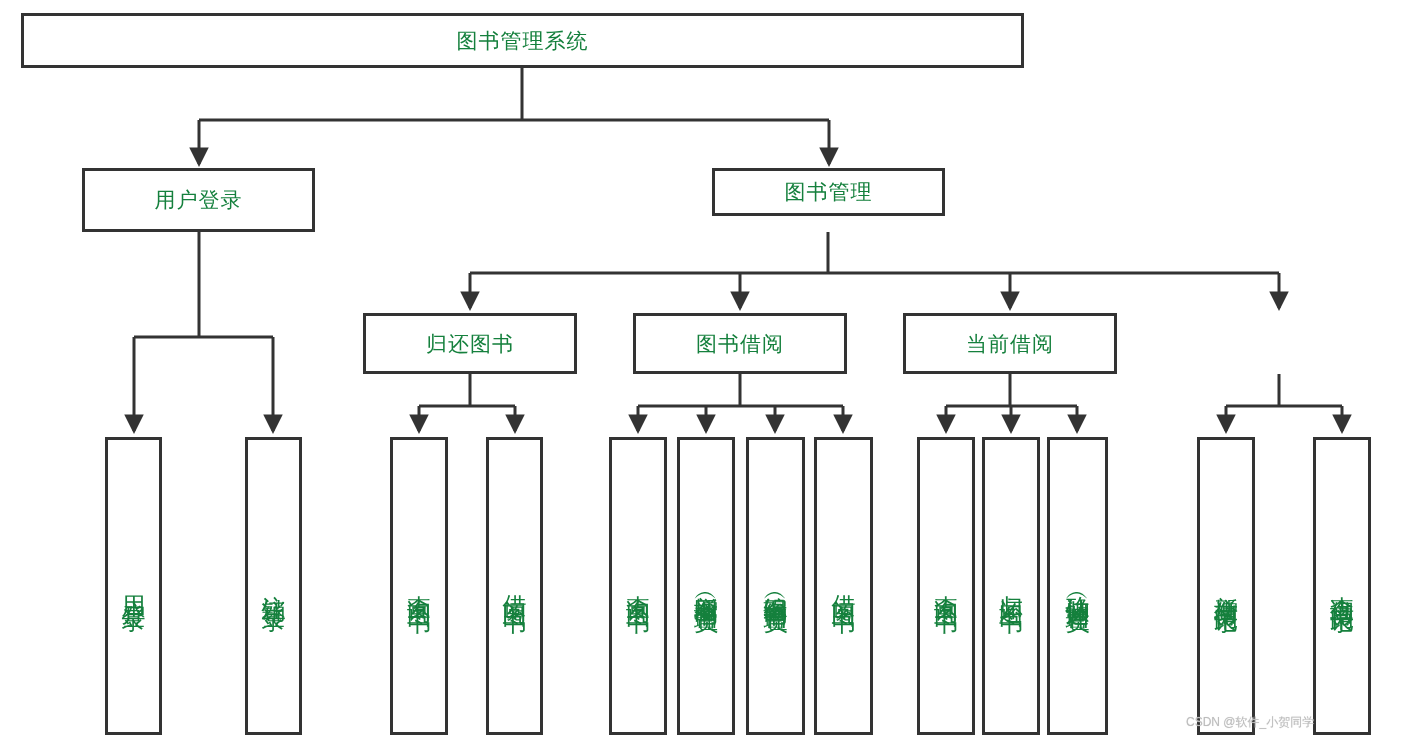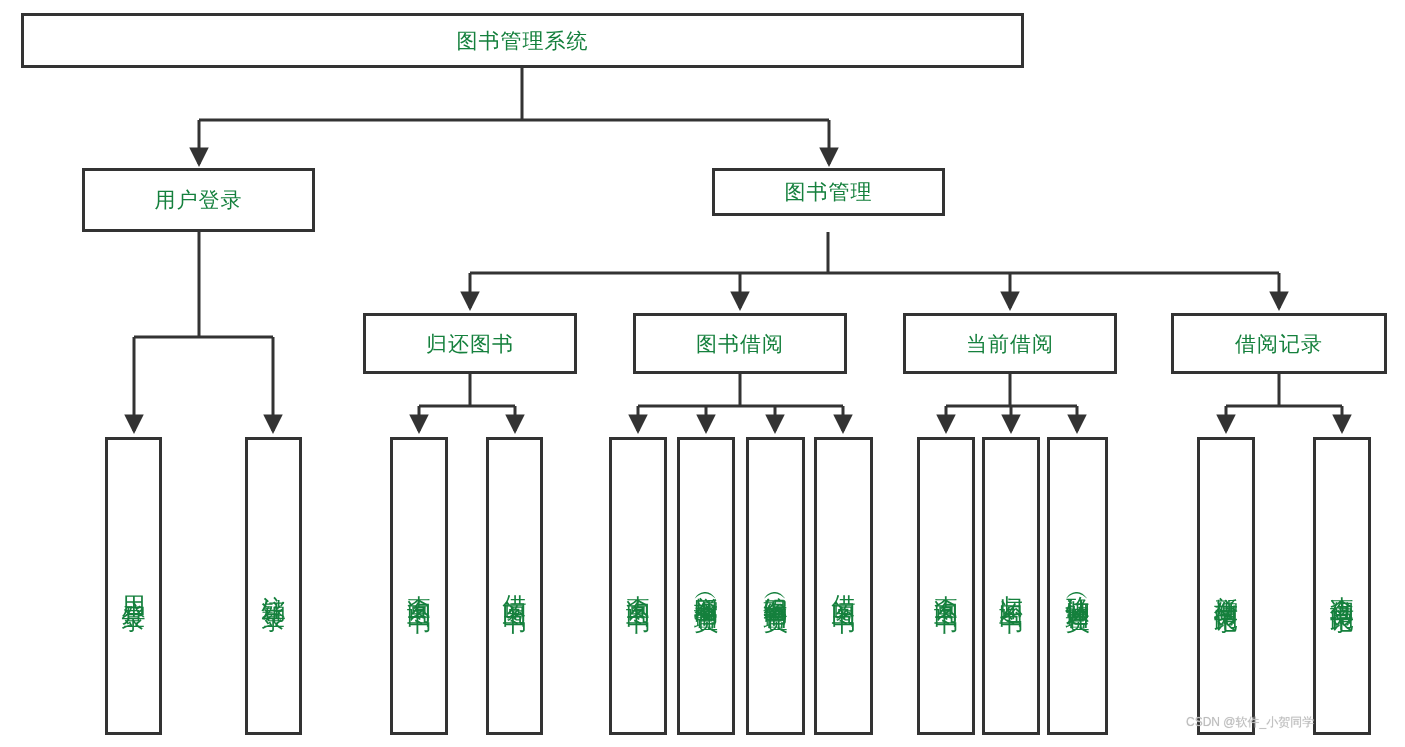--- a/index.html
+++ b/index.html
@@ -99,21 +99,20 @@
   </svg>
 
   <div class="node hbox" style="left:21px; top:13px; width:1003px; height:55px;">图书管理系统</div>
 
   <div class="node hbox" style="left:82px; top:168px; width:233px; height:64px;">用户登录</div>
   <div class="node hbox" style="left:712px; top:168px; width:233px; height:48px;">图书管理</div>
 
   <div class="node hbox" style="left:363px; top:313px; width:214px; height:61px;">归还图书</div>
   <div class="node hbox" style="left:903px; top:313px; width:214px; height:61px;">当前借阅</div>
   <div class="node hbox" style="left:633px; top:313px; width:214px; height:61px;">图书借阅</div>
-  <div class="node hbox" style="left:1171px; top:313px; width:216px; height:61px;">借阅记录</div>
 
   <div class="node vbox" style="left:105px; top:437px; width:57px; height:298px;">用户登录</div>
   <div class="node vbox" style="left:245px; top:437px; width:57px; height:298px;">注销登录</div>
 
   <div class="node vbox" style="left:390px; top:437px; width:58px; height:298px;">查询图书</div>
   <div class="node vbox" style="left:486px; top:437px; width:57px; height:298px;">借阅图书</div>
 
   <div class="node vbox" style="left:609px; top:437px; width:58px; height:298px;">查询图书</div>
   <div class="node vbox" style="left:677px; top:437px; width:58px; height:298px; letter-spacing:2px;">新增图书（管理员）</div>
   <div class="node vbox" style="left:746px; top:437px; width:59px; height:298px; letter-spacing:2px;">编辑图书（管理员）</div>

